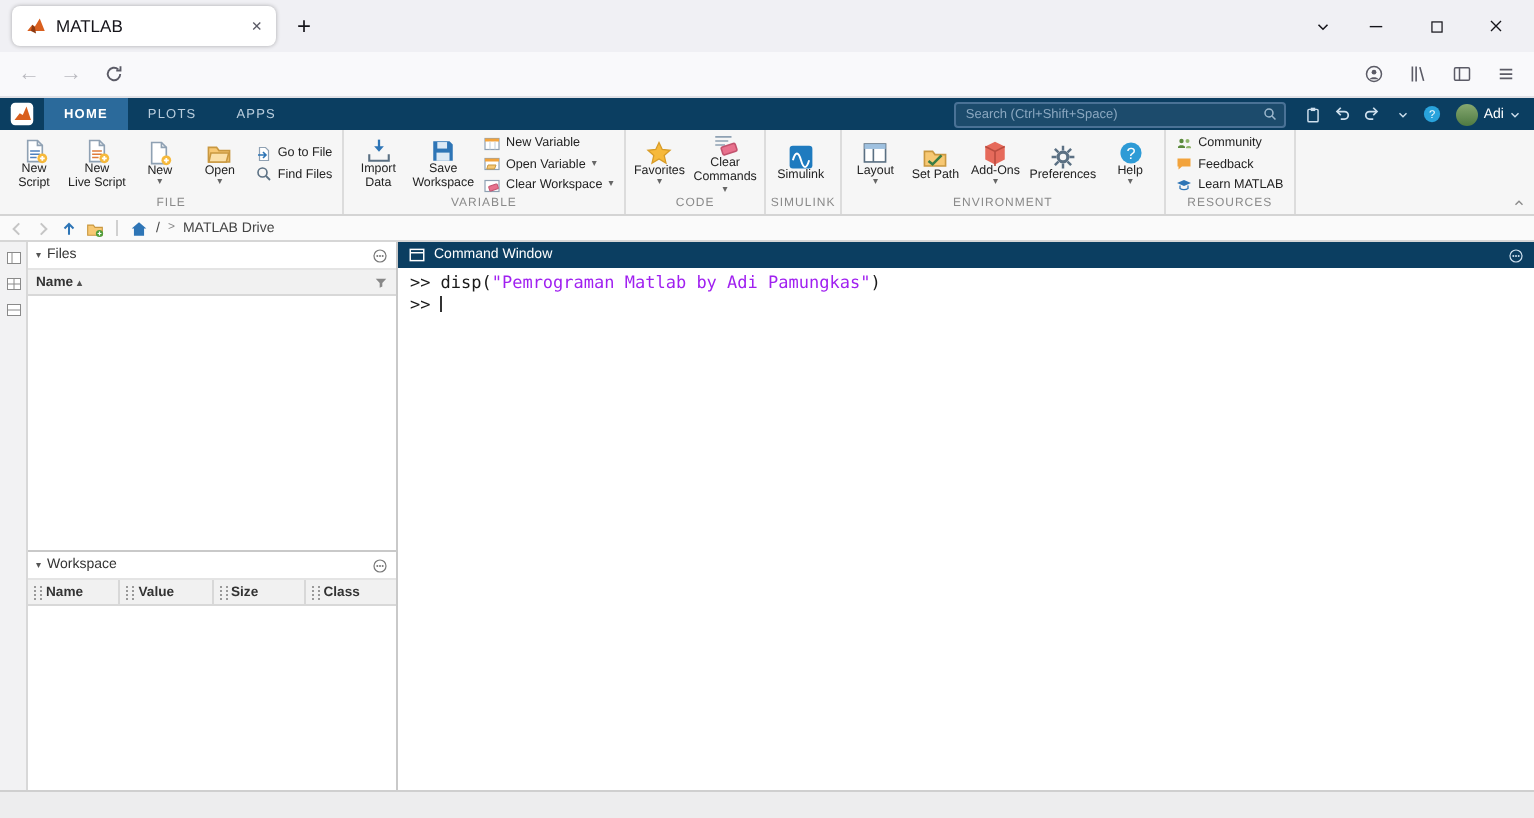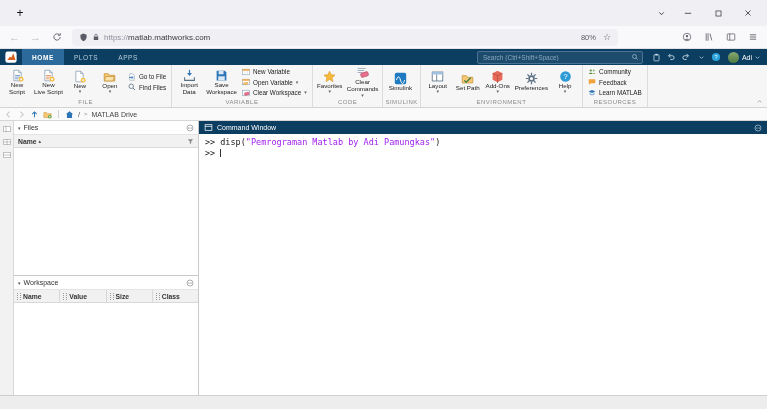--- a/index.html
+++ b/index.html
@@ -110,20 +110,30 @@
 
   
   .statusbar{height:13px;background:#ededee;border-top:1px solid #cfcfcf;flex:none;}
 </style>
 </head>
 <body>
 
 <div class="screen">
 
   <div class="tabstrip">
+    <div class="tab">
+      <span class="fav">
+        <svg viewBox="0 0 16 16" width="10" height="10">
+            <path d="M1 12l4-5 2 1.5L11 2l4 10z" fill="#d95f1e"></path>
+            <path d="M5 7l2 1.5L8 14l-4-2z" fill="#8e3a10"></path>
+          </svg>
+      </span>
+      <span class="tabtitle">MATLAB</span>
+      <span class="tabclose">×</span>
+    </div>
     <div class="newtab">+</div>
     <div class="tsp"></div>
     <div class="tsbtn">
       <svg viewBox="0 0 16 16" width="9" height="9">
           <path d="M4 6l4 4 4-4" fill="none" stroke="#15141a" stroke-width="1.4"></path>
         </svg>
     </div>
     <div class="winbtn">
       <svg viewBox="0 0 16 16" width="10" height="10">
           <path d="M3 8.5h10" stroke="#15141a" stroke-width="1.1"></path>
@@ -142,32 +152,20 @@
   </div>
 
   <div class="navbar">
     <div class="navbtn dim">←</div>
     <div class="navbtn dim">→</div>
     <div class="navbtn">
       <svg viewBox="0 0 16 16" width="10" height="10">
           <path d="M13 8a5 5 0 1 1-1.6-3.7" fill="none" stroke="#5b5b66" stroke-width="1.5"></path>
           <path d="M13.2 1.8v3.4H9.8" fill="none" stroke="#5b5b66" stroke-width="1.5"></path>
         </svg>
-    </div>
-    <div class="urlbar">
-      <svg viewBox="0 0 16 16" width="9" height="9">
-          <path d="M8 1l5.5 2v4c0 3.5-2.3 6-5.5 7.5C4.8 13 2.5 10.5 2.5 7V3z" fill="#5b5b66"></path>
-        </svg>
-      <svg viewBox="0 0 16 16" width="8" height="8">
-          <rect x="3.5" y="7" width="9" height="7" rx="1" fill="#5b5b66"></rect>
-          <path d="M5.5 7V5a2.5 2.5 0 0 1 5 0v2" fill="none" stroke="#5b5b66" stroke-width="1.5"></path>
-        </svg>
-      <span><span class="urlscheme">https://</span><span class="urlhost">matlab.mathworks.com</span></span>
-      <span class="uzoom">80%</span>
-      <span class="ustar">☆</span>
     </div>
     <div class="navright">
       <div class="navbtn">
         <svg viewBox="0 0 16 16" width="10" height="10">
             <circle cx="8" cy="8" r="6" fill="none" stroke="#5b5b66" stroke-width="1.2"></circle>
             <circle cx="8" cy="6.5" r="1.9" fill="#5b5b66"></circle>
             <path d="M4.6 12.2c.9-2.1 5.9-2.1 6.8 0" fill="#5b5b66"></path>
           </svg>
       </div>
       <div class="navbtn">

